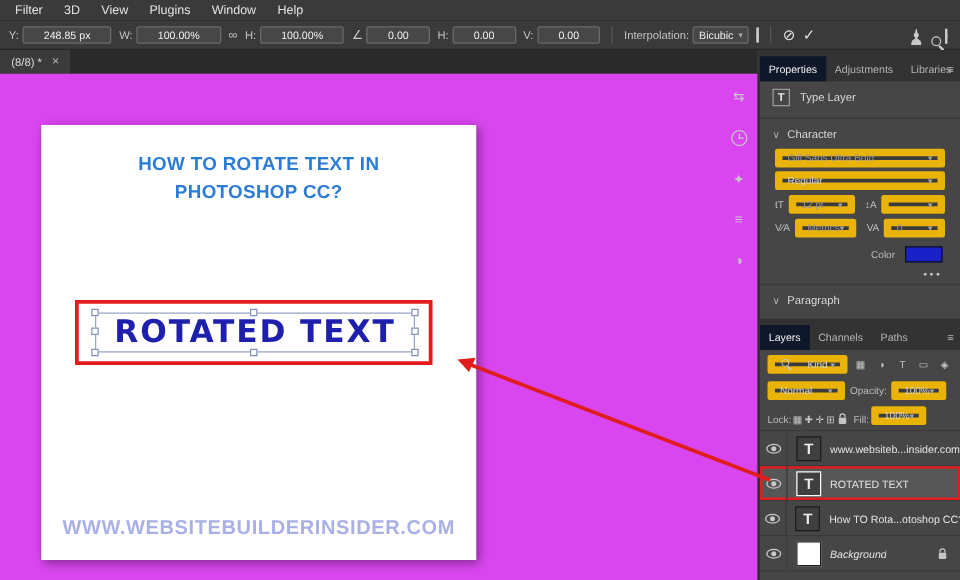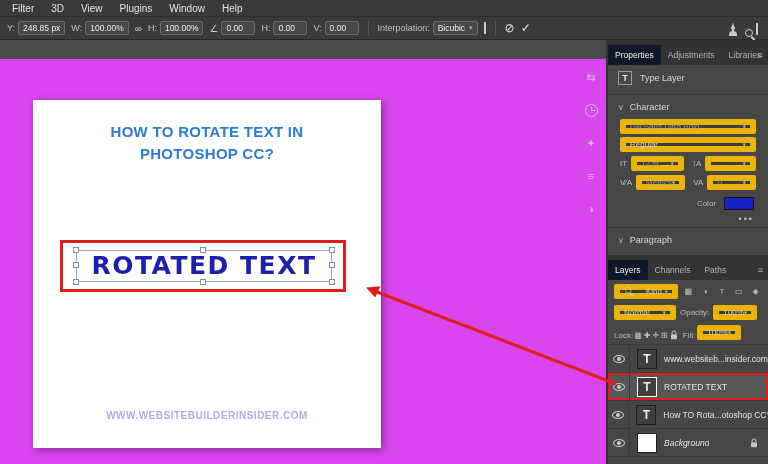--- a/index.html
+++ b/index.html
@@ -10,21 +10,21 @@
   
   .menubar{position:absolute;top:0;left:0;right:0;height:17px;background:#3a3a3a;border-bottom:1px solid #2d2d2d;
     display:flex;align-items:center;gap:17px;padding-left:12px;font-size:10px;color:#e3e3e3;}
   .menubar span{cursor:default;}
 
   
   .optionsbar{position:absolute;top:17px;left:0;right:0;height:23px;background:#3a3a3a;border-bottom:1px solid #262626;
     display:flex;align-items:center;gap:6px;padding-left:7px;font-size:9px;color:#c9c9c9;}
   .field{display:flex;align-items:center;gap:3px;}
   .olab{color:#c2c2c2;font-size:9px;}
-  .obox{background:#474747;border:1px solid #6b6b6b;border-radius:2px;color:#efefef;font-size:8.5px;padding:1px 4px;min-width:34px;text-align:left;}
+  .obox{background:#474747;border:1px solid #6b6b6b;border-radius:2px;color:#efefef;font-size:8.5px;padding:1px 16px;min-width:34px;text-align:left;}
   .oicon{color:#c9c9c9;font-size:10px;}
   .vsep{width:1px;height:14px;background:#575757;margin:0 3px;}
   .oselect{display:flex;align-items:center;gap:4px;background:#474747;border:1px solid #6b6b6b;border-radius:2px;padding:1px 4px;font-size:8.5px;color:#efefef;}
   .chev{color:#a5a5a5;font-size:7px;}
   .confirm{font-size:12px;color:#e2e2e2;}
   .opts-right{position:absolute;right:10px;top:0;height:23px;display:flex;align-items:center;gap:11px;}
 
   
   .person{position:relative;width:12px;height:12px;border:1px solid #c9c9c9;border-radius:50%;overflow:hidden;}
   .person::before{content:"";position:absolute;left:50%;top:2px;width:4px;height:4px;margin-left:-2px;border-radius:50%;background:#c9c9c9;}
@@ -53,21 +53,21 @@
   .document{position:absolute;left:33px;top:41px;width:348px;height:348px;background:#ffffff;box-shadow:2px 2px 8px rgba(0,0,0,.4);}
   .doc-heading{position:absolute;top:21px;left:0;right:0;text-align:center;color:#2b7cd7;font-weight:bold;font-size:15px;line-height:22px;letter-spacing:.3px;}
   .anno-rect{position:absolute;left:27px;top:140px;width:286px;height:52px;border:3px solid #e11c1c;}
   .sel-box{position:absolute;left:13px;right:11px;top:7px;bottom:7px;border:1px solid #98a5c6;}
   .h{position:absolute;width:6px;height:6px;background:#fff;border:1px solid #8291b8;}
   .h.tl{left:-4px;top:-4px}.h.tm{left:50%;margin-left:-4px;top:-4px}.h.tr{right:-4px;top:-4px}
   .h.ml{left:-4px;top:50%;margin-top:-4px}.h.mr{right:-4px;top:50%;margin-top:-4px}
   .h.bl{left:-4px;bottom:-4px}.h.bm{left:50%;margin-left:-4px;bottom:-4px}.h.br{right:-4px;bottom:-4px}
   .rotated-text{position:absolute;left:0;right:0;top:50%;transform:translateY(-53%);text-align:center;color:#1f1fae;
     font-family:"DejaVu Sans",sans-serif;font-weight:bold;font-size:25px;letter-spacing:1.5px;}
-  .doc-footer{position:absolute;bottom:27px;left:0;right:0;text-align:center;color:#a9b0e6;font-size:10px;font-weight:bold;letter-spacing:.5px;}
+  .doc-footer{position:absolute;bottom:16px;left:0;right:0;text-align:center;color:#a9b0e6;font-size:16px;font-weight:bold;letter-spacing:.5px;}
 
   
   .panelstrip{position:absolute;top:59px;left:576px;width:30px;bottom:0;display:flex;flex-direction:column;align-items:center;gap:13px;padding-top:8px;}
   .pico{width:20px;height:20px;display:flex;align-items:center;justify-content:center;color:#c8c8c8;font-size:11px;}
 
   
   .rightbg{position:absolute;top:40px;left:606px;right:0;bottom:0;background:#323232;}
   .panels{position:absolute;top:45px;left:608px;width:160px;bottom:0;display:flex;flex-direction:column;gap:5px;}
   .ptabs{display:flex;align-items:stretch;height:20px;background:#333333;font-size:8.5px;color:#b3b3b3;position:relative;}
   .ptab{display:flex;align-items:center;padding:0 7px;}
@@ -171,20 +171,26 @@
     <div class="vsep"></div>
     <span class="confirm">⊘</span>
     <span class="confirm">✓</span>
     <div class="opts-right">
       <span><span class="person"></span></span>
       <span><span class="mag"></span></span>
       <span><span class="wsico"></span></span>
     </div>
   </div>
 
+  <div class="tabstrip">
+    <div class="doc-tab">
+      <span>(8/8) *</span>
+      <span class="doc-close">×</span>
+    </div>
+  </div>
 
   <div class="canvas">
     <div class="document">
       <div class="doc-heading">
         <div>HOW TO ROTATE TEXT IN</div>
         <div>PHOTOSHOP CC?</div>
       </div>
       <div class="anno-rect">
         <div class="sel-box">
           <span class="h tl"></span>

